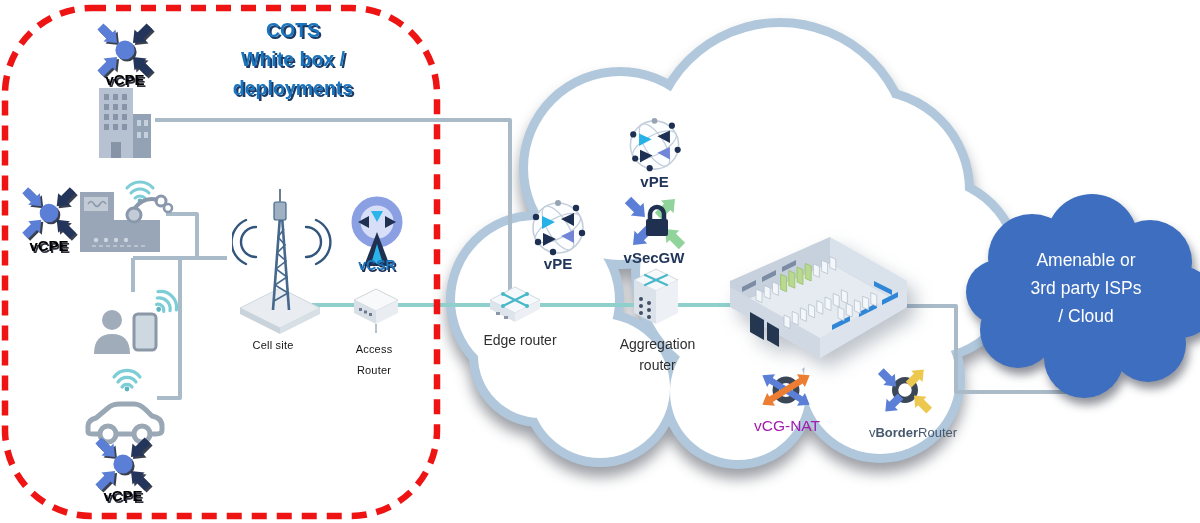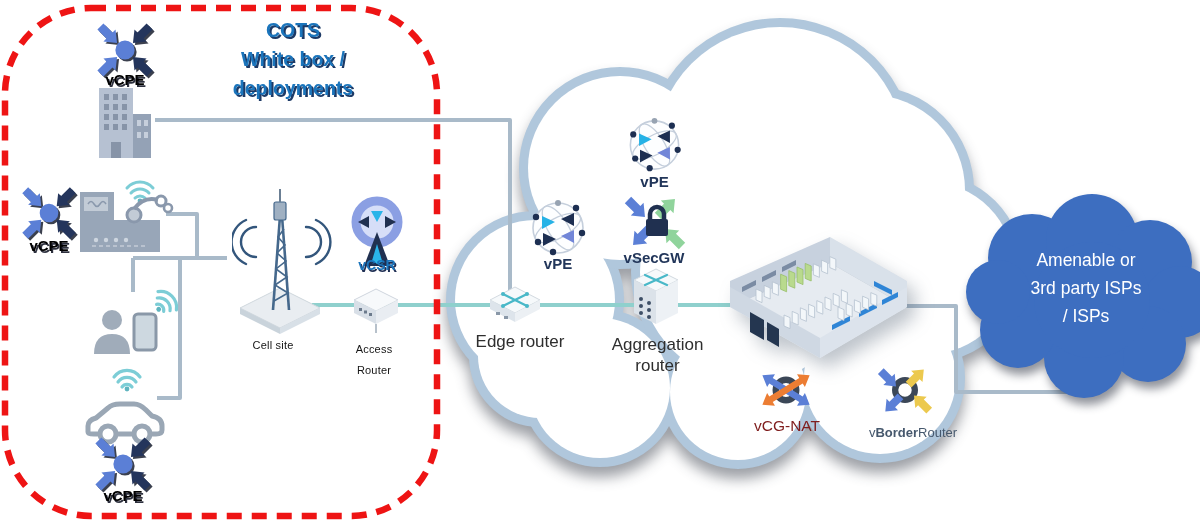--- a/index.html
+++ b/index.html
@@ -4,22 +4,22 @@
 <style>
   html,body{margin:0;padding:0;background:#fff;}
   body{font-family:"Liberation Sans",sans-serif;}
   .stage{position:relative;width:1200px;height:523px;background:#fff;overflow:hidden;}
   .abs{position:absolute;}
   .lbl{position:absolute;text-align:center;white-space:nowrap;}
   .lbl-black{font-weight:normal;font-size:11px;color:#151515;letter-spacing:.2px;}
   .lbl-dev{font-weight:bold;font-size:15px;color:#22365a;}
   .lbl-vcpe{font-weight:bold;font-size:15px;color:#000000;text-shadow:1.5px 1.5px 0 rgba(8,12,28,.85);}
   .lbl-vcsr{font-weight:bold;font-size:14px;color:#1b75bc;text-shadow:1.5px 1.5px 0 #1d2d52;}
-  .lbl-router{font-size:17px;color:#2e2e2e;}
-  .lbl-nat{font-size:15.5px;color:#7f1d1d;}
+  .lbl-router{font-size:14px;color:#2e2e2e;}
+  .lbl-nat{font-size:15.5px;color:#a21caf;}
   .lbl-border{font-size:13px;color:#46586d;margin-left:8px;}
   .lbl-border b{font-weight:bold;}
   .t-whitebox{position:absolute;text-align:center;font-weight:bold;font-size:19.5px;color:#1b75bc;line-height:29px;text-shadow:2px 2px 0 #1d3a66;}
   .t-headline{position:absolute;text-align:center;font-weight:bold;font-size:24.5px;color:#1778c8;line-height:29px;}
   .t-headline .it{font-style:italic;}
   .t-internet{position:absolute;text-align:center;font-size:17.5px;color:#ffffff;line-height:28px;}
   svg{display:block;}
   .dc-shadow{filter:drop-shadow(8px 10px 9px rgba(70,85,105,.35));}
   .vcpe-shadow{filter:drop-shadow(2px 2px 0 rgba(10,16,34,.8));}
 </style>
@@ -434,16 +434,16 @@
       <path d="M0 -4.5 L13 -4.5 L13 -9 L24 0 L13 9 L13 4.5 L0 4.5 Z" transform="translate(28,36) rotate(135)" fill="#5b7fd6"></path>
       <path d="M0 -4.5 L13 -4.5 L13 -9 L24 0 L13 9 L13 4.5 L0 4.5 Z" transform="translate(37,23) rotate(-45)" fill="#ecc94e"></path>
       <path d="M0 -4.5 L13 -4.5 L13 -9 L24 0 L13 9 L13 4.5 L0 4.5 Z" transform="translate(60,52) rotate(225)" fill="#ecc94e"></path>
     </svg>
   </div>
   <div class="lbl lbl-border" style="left:857px;top:425px;width:96px;"><span>v</span><b>Border</b><span>Router</span></div>
 
   <div class="t-internet" style="left:998px;top:246px;width:176px;">
     <div>Amenable or</div>
     <div>3rd party ISPs</div>
-    <div>/ ISPs</div>
+    <div>/ Cloud</div>
   </div>
 
 </div>
 
 </body></html>

